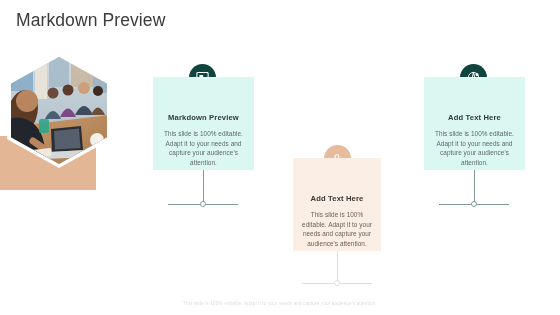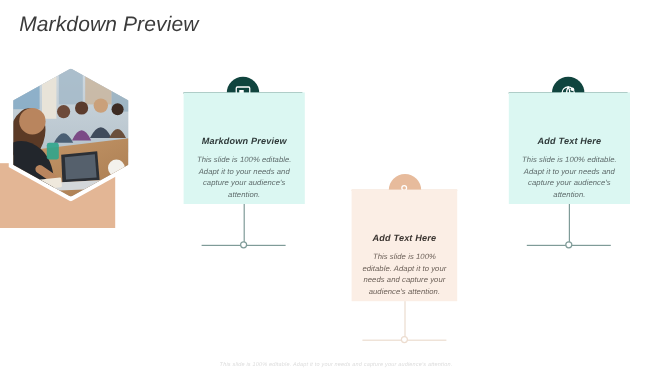--- a/index.html
+++ b/index.html
@@ -15,21 +15,20 @@
     font-family: "Liberation Sans", sans-serif;
     -webkit-font-smoothing: antialiased;
   }
 
   .slide {
     position: absolute;
     left: 0; top: 0;
     width: 560px;
     height: 315px;
     background: #ffffff;
-    font-style: italic;
   }
 
   
   .slide-title {
     position: absolute;
     left: 16px;
     top: 9px;
     font-size: 17.5px;
     line-height: 22px;
     color: #3b3b3b;

